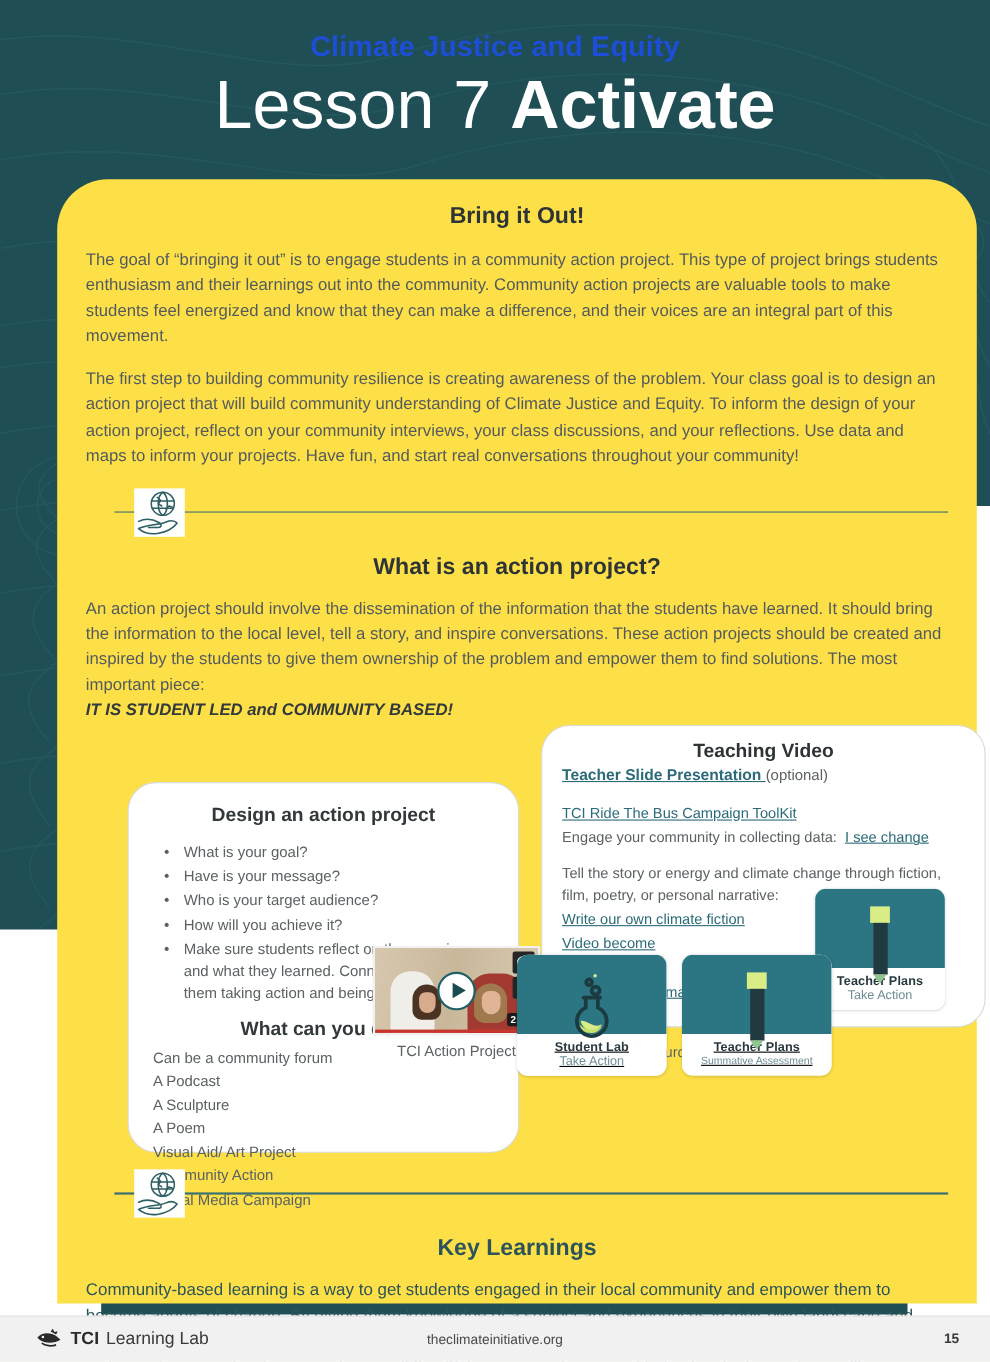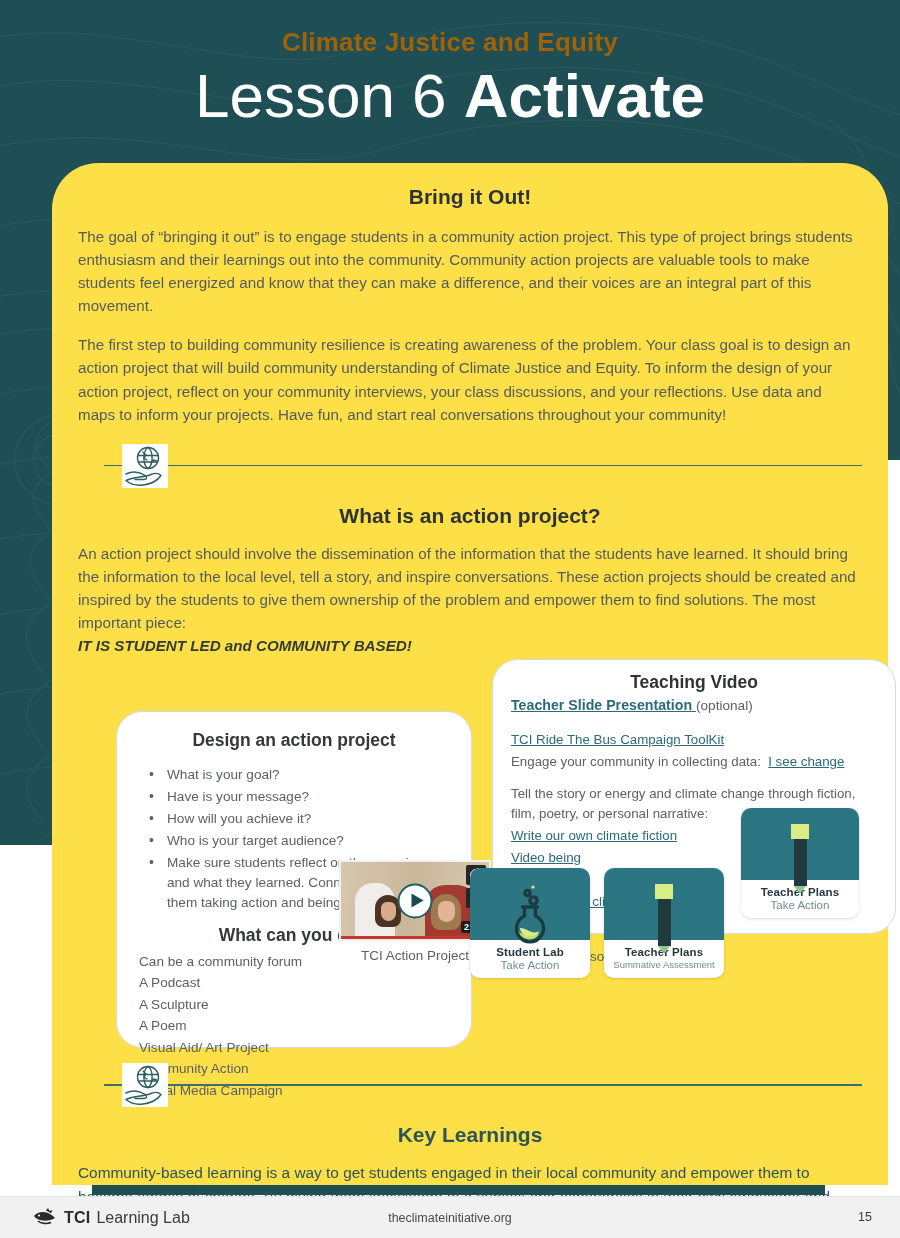--- a/index.html
+++ b/index.html
@@ -44,21 +44,21 @@
   }
 
   
   .header {
     position: absolute; left: 0; top: 0; width: 900px; height: 165px;
     text-align: center; color: #ffffff;
   }
   .header-sub {
     margin-top: 27px;
     font-size: 26px; font-weight: bold; letter-spacing: .2px;
-    color: #a16207;
+    color: #1d4ed8;
   }
   .header-title {
     margin-top: 6px;
     font-size: 62px; line-height: 1.02;
     color: #ffffff; font-weight: 300;
     white-space: nowrap;
   }
   .header-title .bold { font-weight: 700; }
 
   
@@ -202,40 +202,40 @@
   .pencil .tip  { width:0; height:0; margin:0 auto;
                   border-left:6.5px solid transparent; border-right:6.5px solid transparent;
                   border-top:8px solid #8fc58f; }
 
   .flask { position:absolute; left:50%; top:12px; transform:translateX(-50%); width:56px; height:72px; }
 
   .tlmod { position:absolute; left:248px; top:148px; width:118px; }
   .tlmod .art { height: 72px; }
 
   .modrow { position:absolute; left:470px; top:868px; display:flex; gap:14px; }
-  .modrow .mod { width: 120px; }
+  .modrow .mod { width: 136px; text-decoration: underline; }
   .modrow .art { height: 72px; }
 
   
   .kl { margin-top: 2px; }
   p.kl-body {
     font-size: 15.4px; line-height: 1.55; color: #2c5459; margin-top: 14px;
   }
 
   
   .footer {
     position: absolute; left: 0; top: 1196px; width: 900px; height: 42px;
     background: #f1f1f1; border-top: 1px solid #e2e2e2;
   }
   .f-logo { position:absolute; left:32px; top:10px; display:flex; align-items:flex-end; gap:6px; }
   .f-logo .tci { font-size:16px; font-weight:bold; color:#2b2b2b; letter-spacing:.2px; }
   .f-logo .ll  { font-size:16px; color:#3a3a3a; }
   .f-url { position:absolute; left:0; top:14px; width:900px; text-align:center;
            font-size:12.5px; color:#4a4a4a; }
-  .f-num { position:absolute; right:28px; top:13px; font-size:12.5px; font-weight:normal; color:#3a3a3a; }
+  .f-num { position:absolute; right:28px; top:13px; font-size:12.5px; font-weight:bold; color:#3a3a3a; }
 </style>
 </head>
 <body>
 
 <div class="page">
 
   <div class="teal-bg">
     <svg class="topo" viewBox="0 0 900 1195" preserveAspectRatio="none">
       <g fill="none" stroke="#2b6066" stroke-width="1.3">
         <path d="M-20 40 C 120 10, 250 85, 360 50 S 640 5, 790 70 S 930 130, 960 90"></path>
@@ -259,21 +259,21 @@
       </g>
     </svg>
     <div class="teal-right-point"></div>
   </div>
   <div class="teal-right-clip"></div>
   <div class="teal-left-clip"></div>
 
   <div class="header">
     <div class="header-sub">Climate Justice and Equity</div>
     <div class="header-title">
-      <span>Lesson 6 </span><span class="bold">Activate</span>
+      <span>Lesson 7 </span><span class="bold">Activate</span>
     </div>
   </div>
 
   <div class="card">
 
     <h2 class="section-title">Bring it Out!</h2>
     <p class="body">The goal of “bringing it out” is to engage students in a community action project. This type of project brings students enthusiasm and their learnings out into the community. Community action projects are valuable tools to make students feel energized and know that they can make a difference, and their voices are an integral part of this movement.</p>
     <p class="body">The first step to building community resilience is creating awareness of the problem. Your class goal is to design an action project that will build community understanding of Climate Justice and Equity. To inform the design of your action project, reflect on your community interviews, your class discussions, and your reflections. Use data and maps to inform your projects. Have fun, and start real conversations throughout your community!</p>
 
     <div class="divider">
@@ -296,22 +296,22 @@
     <p class="body tight">An action project should involve the dissemination of the information that the students have learned. It should bring the information to the local level, tell a story, and inspire conversations. These action projects should be created and inspired by the students to give them ownership of the problem and empower them to find solutions. The most important piece:</p>
     <p class="emph" style="font-size:15.2px;line-height:1.52;">IT IS STUDENT LED and COMMUNITY BASED!</p>
 
     <div class="cols">
 
       <div class="rounded-box design-box">
         <h3 class="box-title">Design an action project</h3>
         <ul class="bullets">
           <li>What is your goal?</li>
           <li>Have is your message?</li>
+          <li>Who is your target audience?</li>
           <li>How will you achieve it?</li>
-          <li>Who is your target audience?</li>
           <li>Make sure students reflect on the experience, and what they learned. Connect it back to them taking action and being a change agent!</li>
         </ul>
 
         <h3 class="subtitle">What can you do?</h3>
         <div class="plain-list">
           <div>Can be a community forum</div>
           <div>A Podcast</div>
           <div>A Sculpture</div>
           <div>A Poem</div>
           <div>Visual Aid/ Art Project</div>
@@ -358,21 +358,21 @@
         </div>
 
         <div class="tl-line">
           <span>Engage your community in collecting data:</span>&nbsp; <a class="tl" href="#">I see change</a>
         </div>
 
         <div class="tl-line gap">Tell the story or energy and climate change through fiction, film, poetry, or personal narrative:</div>
 
         <div>
           <div class="tl-line"><a class="tl" href="#">Write our own climate fiction</a></div>
-          <div class="tl-line"><a class="tl" href="#">Video being</a></div>
+          <div class="tl-line"><a class="tl" href="#">Video become</a></div>
           <div class="tl-line"><a class="tl" href="#">Poetry</a></div>
           <div class="tl-line"><a class="tl" href="#">Tell your own climate story</a></div>
           <div class="tl-line"><a class="tl" href="#">Art Projects</a></div>
         </div>
 
         <div class="tl-line gap">
           <span>Additional Resources</span>
           <a class="tl" href="#">HERE</a>
         </div>
 

